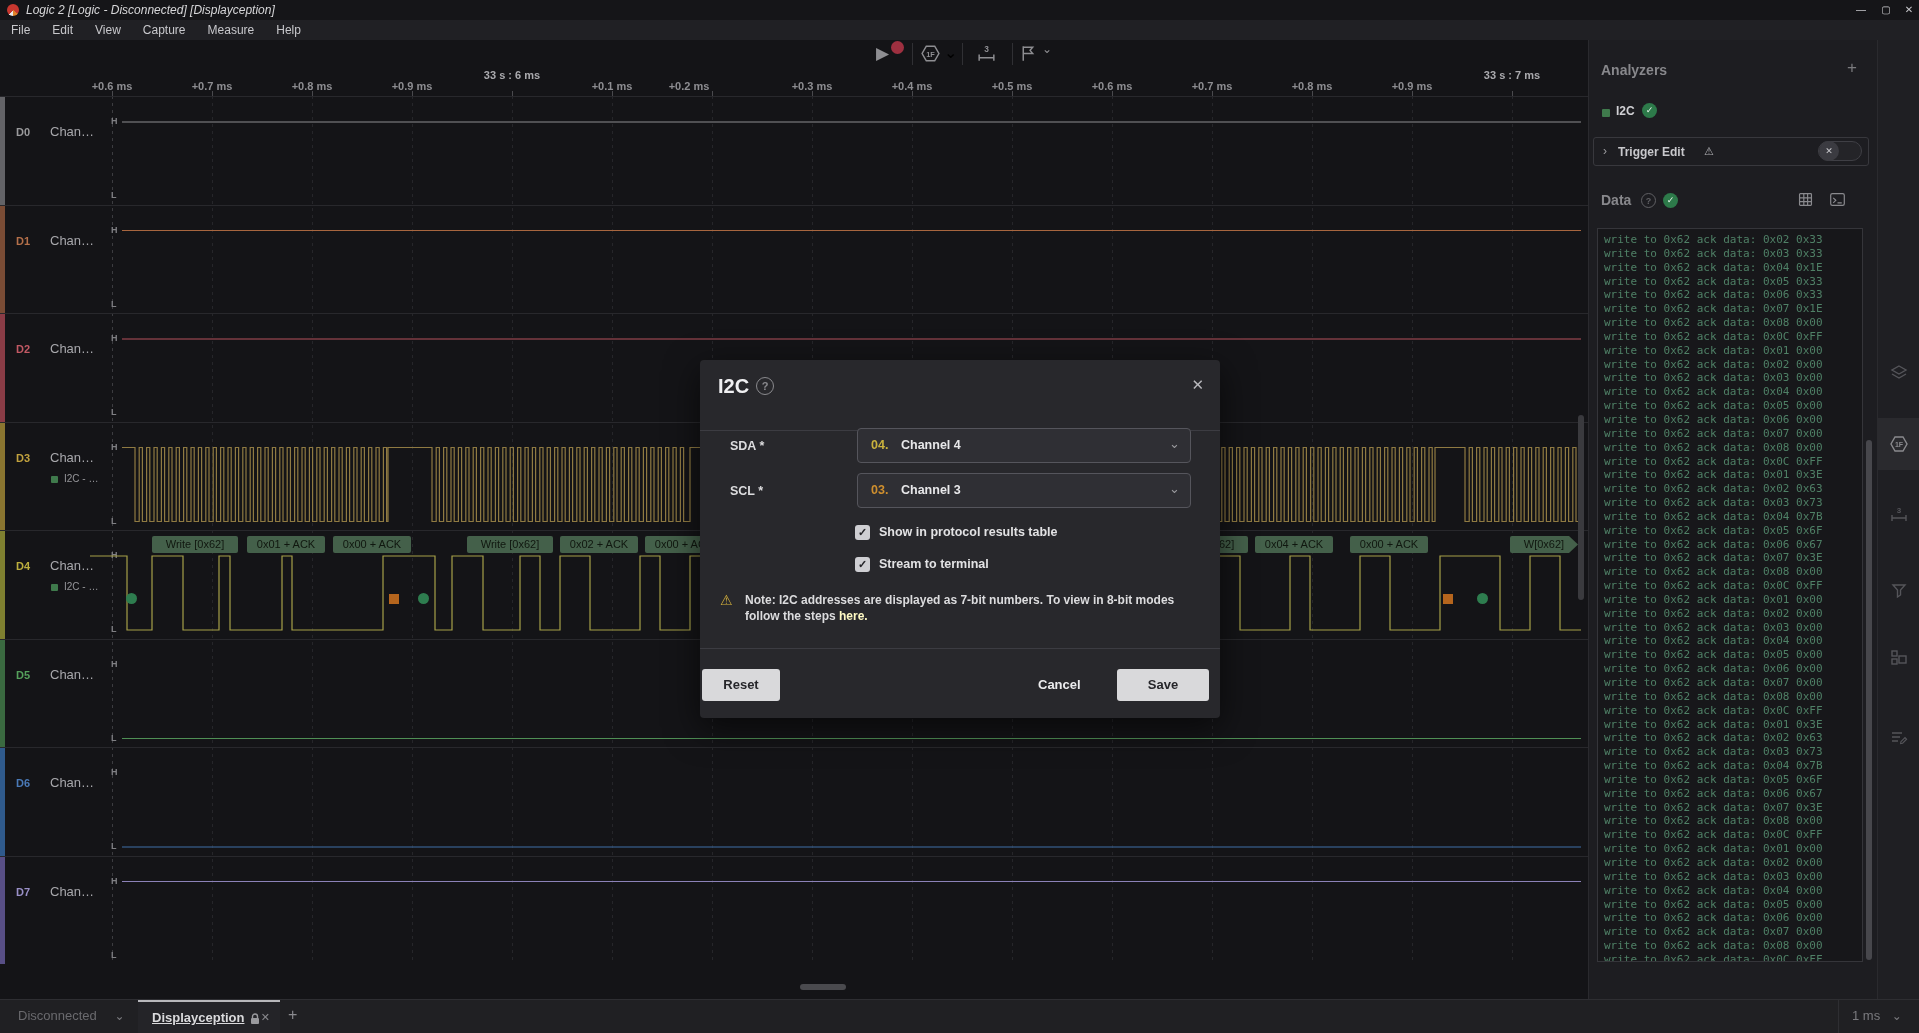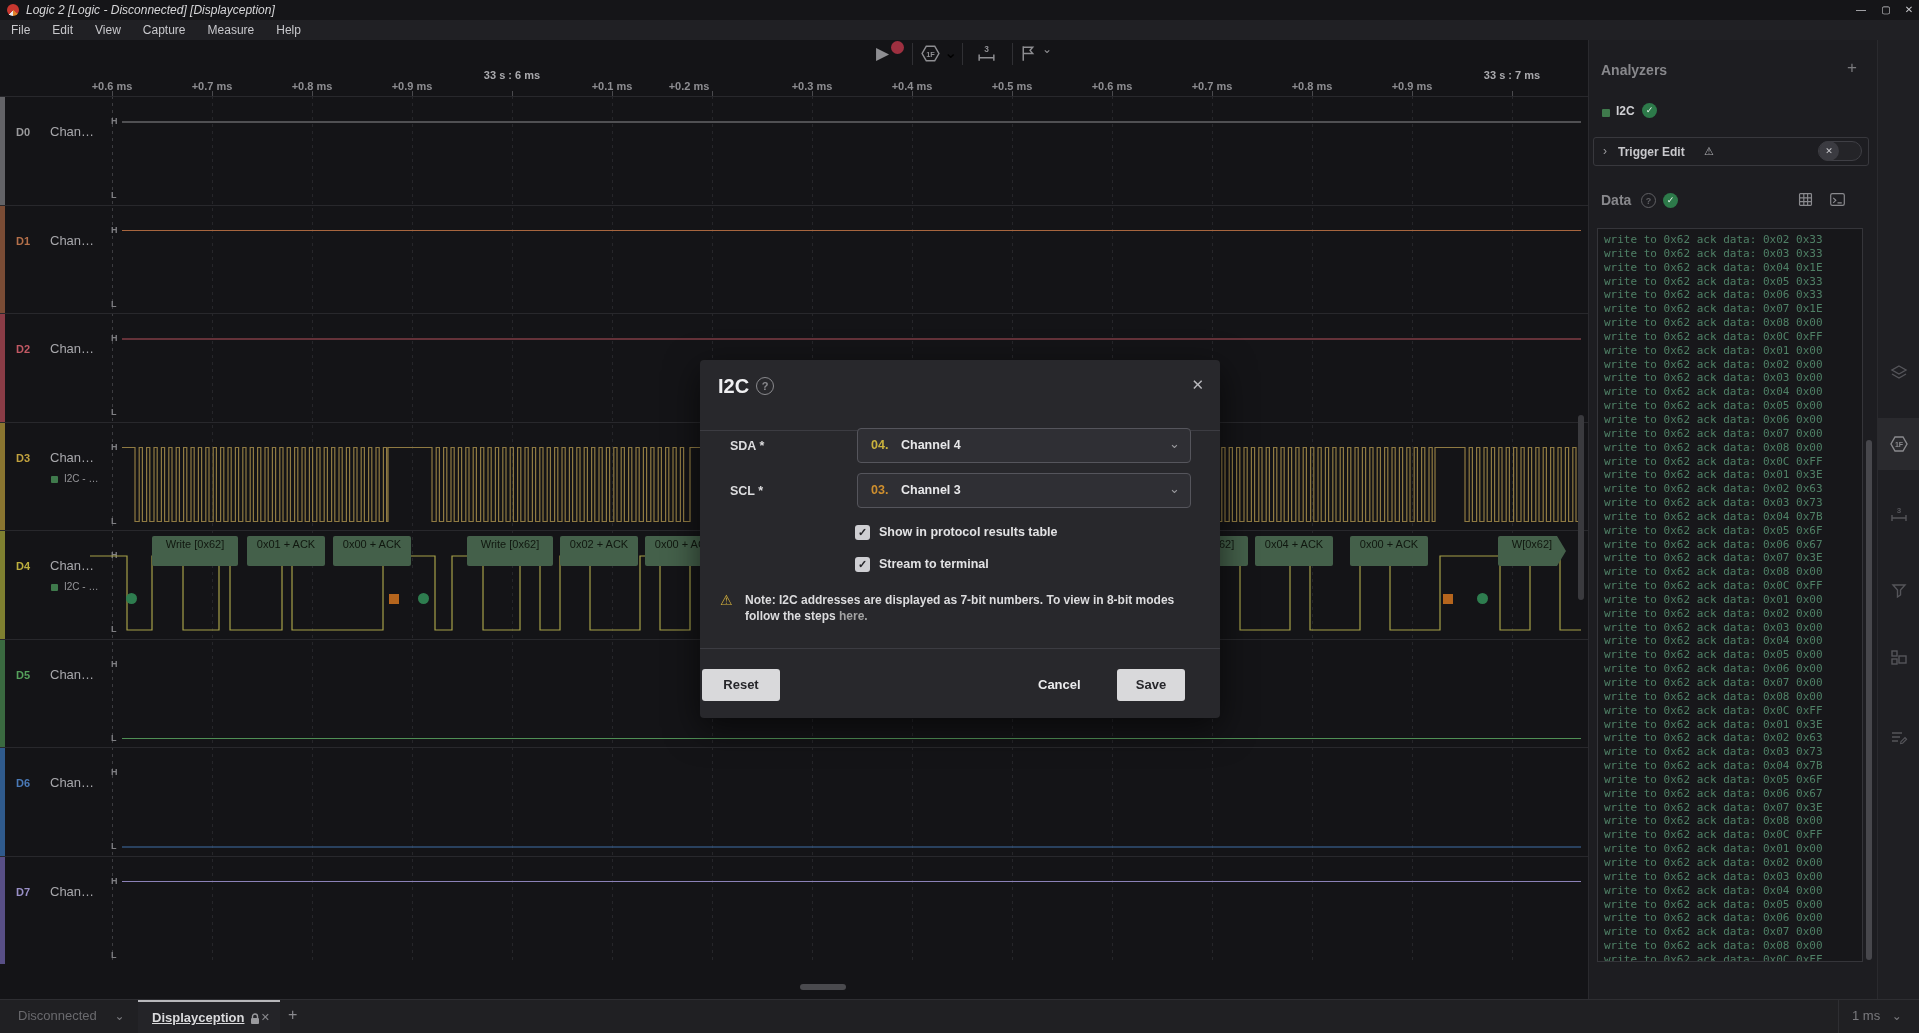--- a/index.html
+++ b/index.html
@@ -24,23 +24,23 @@
   .gridline { position:absolute; top:0; width:1px; height:868px;
     background-image:repeating-linear-gradient(to bottom, #26262a 0 3px, transparent 3px 7px); }
   .gridline.bright { background-image:repeating-linear-gradient(to bottom, #3c3c40 0 3px, transparent 3px 7px); }
   .row-sep { position:absolute; left:0; width:1588px; height:1px; background:#28282c; }
   .ch-strip { position:absolute; left:0; width:5px; }
   .ch-id { position:absolute; left:16px; font-size:11px; font-weight:bold; }
   .ch-name { position:absolute; left:50px; font-size:13px; color:#a8a8ac; }
   .ch-sub { position:absolute; left:64px; font-size:10px; color:#96969a; }
   .ch-sub-sq { position:absolute; left:51px; width:7px; height:7px; background:#3f7a4c; border-radius:1px; }
   .hl { position:absolute; font-size:9px; font-weight:bold; color:#808084; }
-  .bubble { position:absolute; height:30px; background:#44604a; border-radius:2px; color:#10170f;
+  .bubble { position:absolute; height:17px; background:#44604a; border-radius:2px; color:#10170f;
     font-size:11px; text-align:center; line-height:17px; white-space:nowrap; overflow:hidden; }
-  .bubble.pointed { clip-path:polygon(0 0, calc(100% - 9px) 0, 100% 50%, calc(100% - 9px) 100%, 0 100%); border-radius:2px 0 0 2px; }
+  .bubble.pointed { clip-path:polygon(0 0, calc(100% - 9px) 0, 100% 50%, calc(100% - 9px) 100%, 0 100%); border-radius:2px 0 0 2px;margin-left:12px; }
   .marker-start { position:absolute; width:11px; height:11px; border-radius:50%; background:#2e7d4f; }
   .marker-stop { position:absolute; width:10px; height:10px; background:#b5651d; }
   #hscroll { position:absolute; left:800px; top:944px; width:46px; height:6px; background:#4a4a4e; border-radius:3px; }
   #vscroll-wave { position:absolute; left:1578px; top:375px; width:6px; height:185px; background:#3a3a3e; border-radius:3px; }
   
   #dialog { position:absolute; left:700px; top:360px; width:520px; height:358px; background:#28282c;
     border-radius:4px; box-shadow:0 10px 34px rgba(0,0,0,.6); z-index:50; }
   #dialog-title { position:absolute; left:18px; top:15px; font-size:20px; font-weight:bold; color:#f0f0f2; }
   .help-circle { position:absolute; width:18px; height:18px; border:1.5px solid #8a8a8e; border-radius:50%;
     color:#8a8a8e; font-size:11px; text-align:center; line-height:17px; font-weight:bold; }
@@ -51,21 +51,21 @@
     border-radius:4px; font-size:12.5px; line-height:33px; }
   .select .num { position:absolute; left:13px; font-weight:bold; }
   .select .val { position:absolute; left:43px; color:#e8e8ea; font-weight:bold; }
   .select .chev { position:absolute; right:10px; color:#9a9a9e; font-size:13px; top:-2px; }
   .cb { position:absolute; left:155px; width:15px; height:15px; background:#cfcfd3; border-radius:3px;
     color:#26262a; font-size:11px; font-weight:bold; text-align:center; line-height:15px; }
   .cb-label { position:absolute; left:179px; font-size:12.5px; font-weight:bold; color:#e2e2e4; }
   #note-icon { position:absolute; left:20px; top:232px; color:#d9b43c; font-size:14px; }
   #note-text { position:absolute; left:45px; top:233px; width:452px; font-size:12px; font-weight:bold;
     color:#dcdcde; line-height:15.5px; }
-  #note-link { color:#a3a3a3; }
+  #note-link { color:#fef9c3; }
   #dialog-footer { position:absolute; left:0; top:288px; width:520px; height:70px; border-top:1px solid #3c3c42; }
   .dlg-btn { position:absolute; top:20px; height:32px; background:#d9d9db; border-radius:3px; color:#26262a;
     font-size:13px; font-weight:bold; text-align:center; line-height:32px; }
   #cancel-btn { position:absolute; top:20px; height:32px; color:#ececee; font-size:13px; font-weight:bold; line-height:32px; }
   
   #right-panel { position:absolute; left:1588px; top:40px; width:289px; height:959px; background:#1d1d21; border-left:1px solid #2a2a2e; }
   .panel-h { position:absolute; font-size:14px; font-weight:bold; color:#88888c; }
   .green-check { position:absolute; width:15px; height:15px; border-radius:50%; background:#2d7a4a; color:#e8f5ec;
     font-size:9px; text-align:center; line-height:15px; }
   #trigger-row { position:absolute; left:4px; top:97px; width:276px; height:29px; border:1px solid #38383d; border-radius:3px; }
@@ -287,21 +287,21 @@
   <span class="cb-label" style="top:165px">Show in protocol results table</span>
   <span class="cb" style="top:197px">✓</span>
   <span class="cb-label" style="top:197px">Stream to terminal</span>
 
   <span id="note-icon">⚠</span>
   <div id="note-text"><span>Note: I2C addresses are displayed as 7-bit numbers. To view in 8-bit modes follow the steps </span><span id="note-link">here.</span></div>
 
   <div id="dialog-footer">
     <div class="dlg-btn" style="left:2px;width:78px">Reset</div>
     <div id="cancel-btn" style="left:338px;width:60px">Cancel</div>
-    <div class="dlg-btn" style="left:417px;width:68px">Save</div>
+    <div class="dlg-btn" style="left:417px;width:92px">Save</div>
   </div>
 </div>
 
 <div id="right-panel">
   <span class="panel-h" style="left:12px;top:22px">Analyzers</span>
   <span class="abs" style="left:258px;top:18px;font-size:17px;color:#7a7a7e">+</span>
 
   <span class="abs" style="left:13px;top:69px;width:8px;height:8px;background:#3f7a4c;border-radius:1px"></span>
   <span class="abs" style="left:27px;top:64px;font-size:12px;font-weight:bold;color:#d0d0d4">I2C</span>
   <span class="green-check" style="left:53px;top:63px">✓</span>

